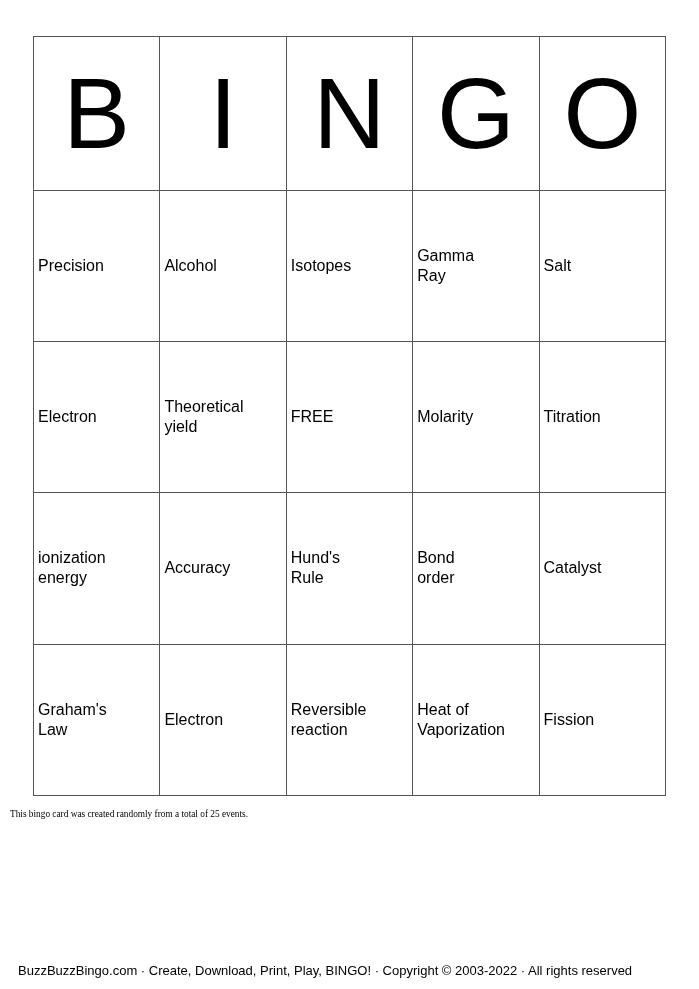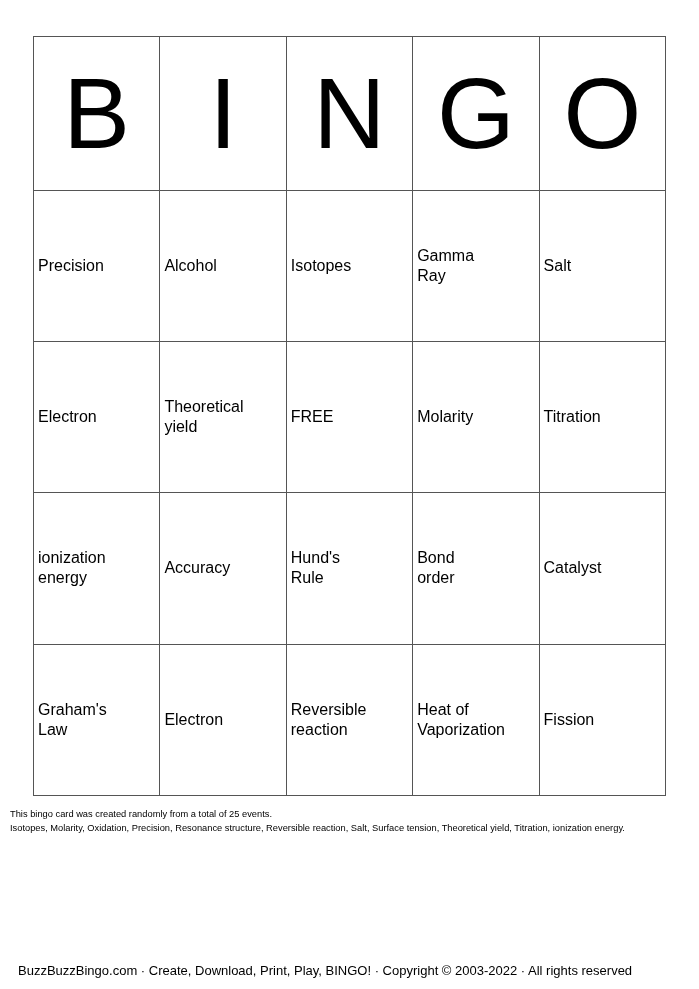--- a/index.html
+++ b/index.html
@@ -1,20 +1,20 @@
 <!DOCTYPE html>
 <html><head>
 <meta charset="utf-8">
 <style>
   html, body { margin:0; padding:0; background:#fff; }
   body { width:699px; height:989px; position:relative; font-family:"Liberation Sans", sans-serif; color:#000; overflow:hidden; }
   #card { position:absolute; left:33px; top:36px; width:633px; height:760px; border-collapse:collapse; table-layout:fixed; }
   #card td { border:1px solid #555; text-align:left; vertical-align:middle; padding:0 4px; font-size:16px; line-height:20px; height:126px; width:126px; }
   #card th { border:1px solid #555; text-align:center; vertical-align:middle; font-weight:normal; font-size:100px; height:126px; line-height:100px; }
-  .notes { position:absolute; left:10px; top:807px; width:680px; font-size:9.3px; line-height:14px; }
+  .notes { position:absolute; left:10px; top:807px; width:680px; font-size:9.3px; line-height:14px;font-family:Liberation Serif, serif; }
   .footer { position:absolute; left:0; top:963px; width:699px; text-align:left; font-size:13px;margin-left:18px; }
 </style>
 </head>
 <body>
 
 <table id="card">
   <tbody>
       <tr>
     <th>B</th>
     <th>I</th>
@@ -48,16 +48,15 @@
     <td>Electron</td>
     <td>Reversible<br>reaction</td>
     <td>Heat of<br>Vaporization</td>
     <td>Fission</td>
   </tr>
 </tbody>
   </table>
 
 <div class="notes">
   <div>This bingo card was created randomly from a total of 25 events.</div>
-  <div>Isotopes, Molarity, Oxidation, Precision, Resonance structure, Reversible reaction, Salt, Surface tension, Theoretical yield, Titration, ionization energy.</div>
 </div>
 
 <div class="footer">BuzzBuzzBingo.com · Create, Download, Print, Play, BINGO! · Copyright © 2003-2022 · All rights reserved</div>
 
 </body></html>

